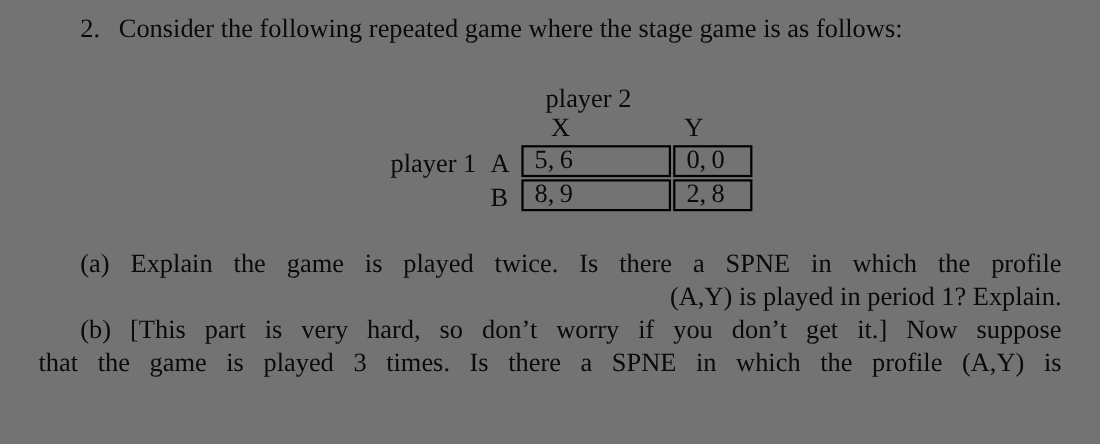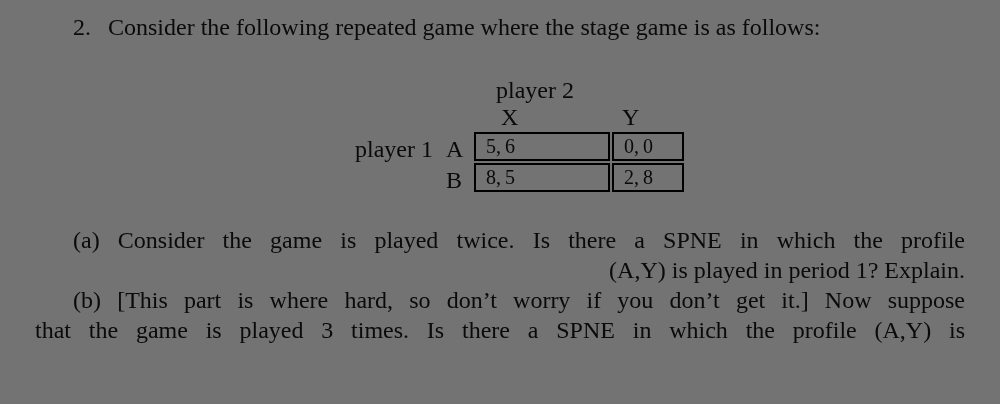--- a/index.html
+++ b/index.html
@@ -53,21 +53,21 @@
     border-collapse: separate;
     border-spacing: 2px;
   }
   table.payoff-matrix td {
     box-sizing: border-box;
     border: 2px solid #000000;
     height: 17px;
     line-height: 25px;
     padding: 0 0 0 10px;
     vertical-align: middle;
-    font-size: 20px;
+    font-size: 24px;
   }
   td.col-x { width: 136px; }
   td.col-y { width: 72px;  }
 
   
   .body-text {
     position: absolute;
     left: 35px;
     width: 930px;
     top: 225px;
@@ -103,26 +103,26 @@
   <div class="label rowlab-a">A</div>
   <div class="label rowlab-b">B</div>
 
   <table class="payoff-matrix">
     <tbody>
         <tr>
       <td class="col-x">5, 6</td>
       <td class="col-y">0, 0</td>
     </tr>
     <tr>
-      <td class="col-x">8, 5</td>
+      <td class="col-x">8, 9</td>
       <td class="col-y">2, 8</td>
     </tr>
   </tbody>
     </table>
 
   <div class="body-text">
-    <div class="line justified indent">(a) Consider the game is played twice. Is there a SPNE in which the profile</div>
+    <div class="line justified indent">(a) Explain the game is played twice. Is there a SPNE in which the profile</div>
     <div class="line">(A,Y) is played in period 1? Explain.</div>
-    <div class="line justified indent">(b) [This part is where hard, so don’t worry if you don’t get it.] Now suppose</div>
+    <div class="line justified indent">(b) [This part is very hard, so don’t worry if you don’t get it.] Now suppose</div>
     <div class="line justified">that the game is played 3 times. Is there a SPNE in which the profile (A,Y) is</div>
   </div>
 
 </div>
 
 </body></html>

